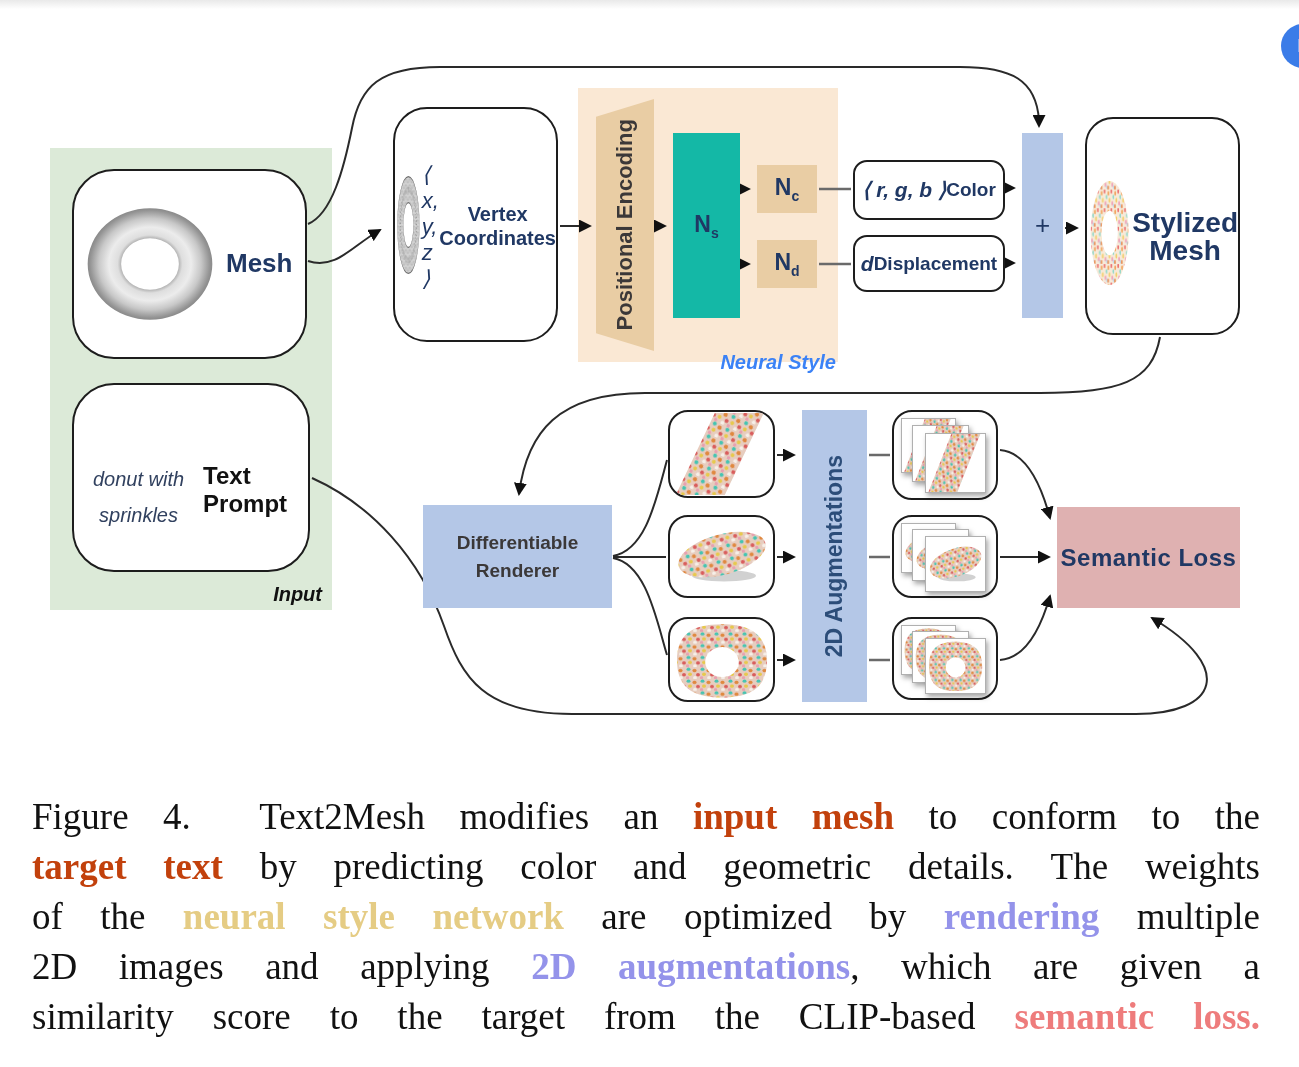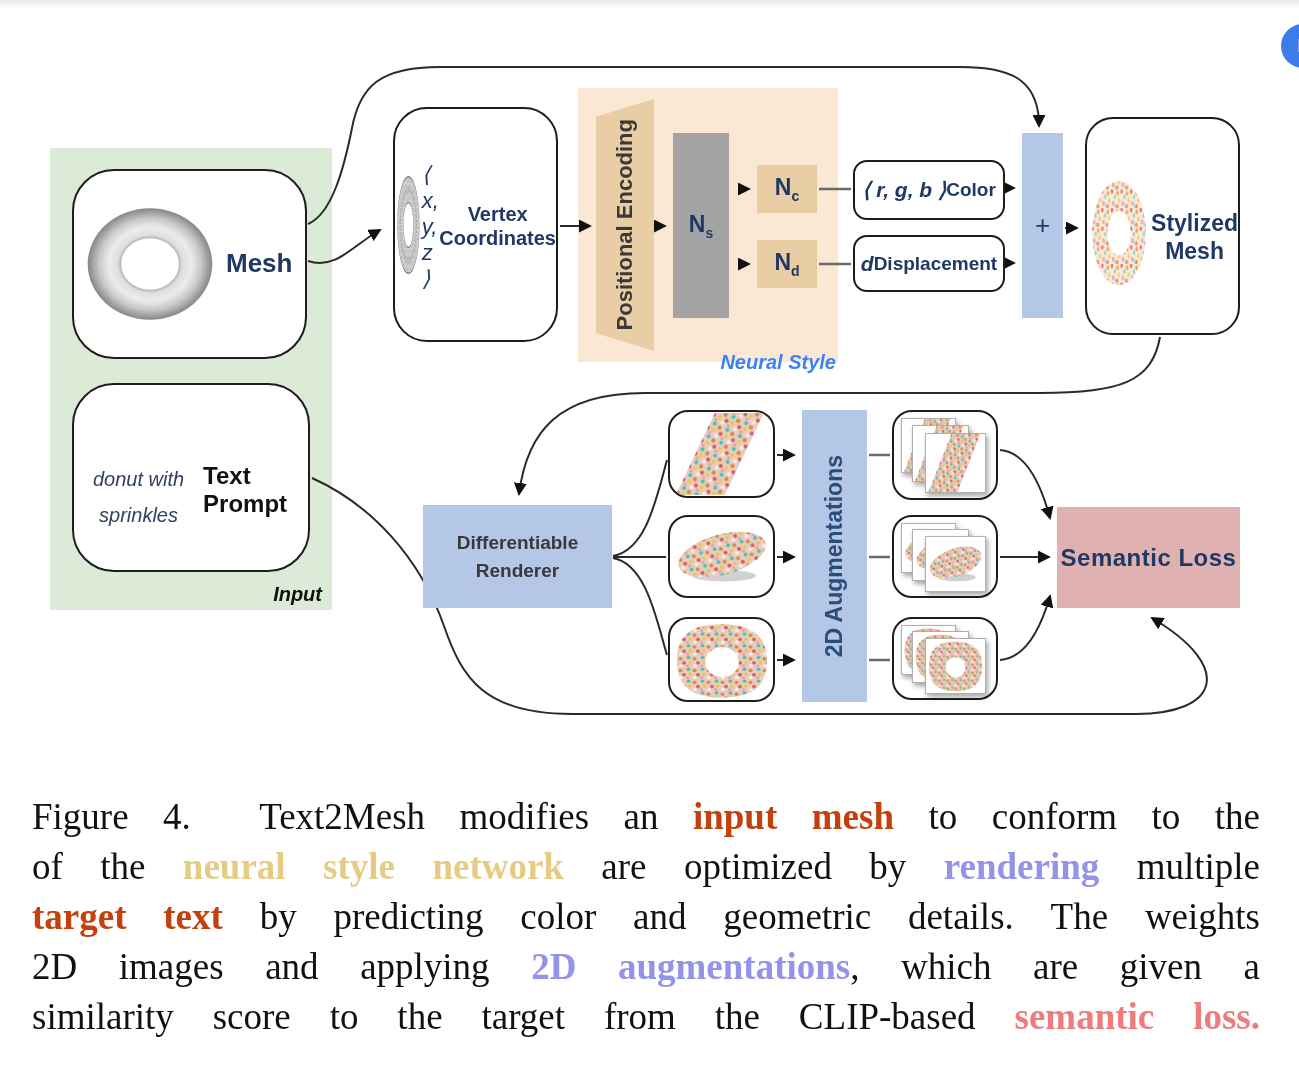--- a/index.html
+++ b/index.html
@@ -20,35 +20,35 @@
   .prompt-text{font-style:italic;font-size:20px;color:#31415f;width:170px;text-align:center;line-height:36px;margin-top:38px;}
   .prompt-label{font-size:24px;font-weight:bold;color:#111;margin-top:24px;}
   .input-label{left:230px;top:583px;width:92px;font-size:20px;text-align:right;}
   .vertex-box{left:393px;top:107px;width:165px;height:235px;border-radius:34px;justify-content:space-between;}
   .coords{font-style:italic;font-size:22px;margin-top:4px;}
   .vertex-label{font-size:20px;font-weight:bold;text-align:center;width:130px;line-height:24px;margin-top:2px;}
   .trapezoid{left:596px;top:99px;width:58px;height:252px;background:#e9cda4;
              clip-path:polygon(0 7%,100% 0,100% 100%,0 93%);display:flex;align-items:center;justify-content:center;}
   .vtext{writing-mode:vertical-rl;transform:rotate(180deg);font-weight:bold;white-space:nowrap;}
   .pe-text{font-size:22px;color:#3b3838;}
-  .ns-box{left:673px;top:133px;width:56px;height:185px;background:#a3a3a3;display:flex;align-items:center;justify-content:center;}
+  .ns-box{left:673px;top:133px;width:67px;height:185px;background:#14b8a6;display:flex;align-items:center;justify-content:center;}
   .ncd-box{background:#e9cda4;display:flex;align-items:center;justify-content:center;}
   .nc-box{left:757px;top:165px;width:60px;height:48px;}
   .nd-box{left:757px;top:240px;width:60px;height:48px;}
   .nlab{font-weight:bold;font-size:23px;color:#203864;}
   .nlab sub{font-size:14px;}
   .neural-label{left:700px;top:351px;width:136px;font-size:20px;text-align:right;color:#3b82f6;}
   .color-box{left:853px;top:160px;width:152px;height:60px;border-radius:14px;}
   .disp-box{left:853px;top:235px;width:152px;height:57px;border-radius:14px;}
   .iovalue{font-style:italic;font-size:21px;font-weight:bold;}
   .iolabel{font-size:19px;font-weight:bold;}
   .plus-box{left:1022px;top:133px;width:41px;height:185px;background:#b4c7e7;display:flex;align-items:center;justify-content:center;
             font-size:26px;color:#203864;}
   .stylized-box{left:1085px;top:117px;width:155px;height:218px;border-radius:28px;justify-content:flex-start;padding-top:14px;}
-  .stylized-label{font-size:23px;font-weight:bold;text-align:center;width:110px;line-height:28px;margin-top:8px;}
+  .stylized-label{font-size:28px;font-weight:bold;text-align:center;width:110px;line-height:28px;margin-top:8px;}
   .renderer-box{left:423px;top:505px;width:189px;height:103px;background:#b4c7e7;display:flex;align-items:center;justify-content:center;}
   .renderer-label{font-size:19px;font-weight:bold;color:#3b3838;text-align:center;width:160px;line-height:28px;}
   .view-box{border-radius:20px;overflow:hidden;}
   .view1{left:668px;top:410px;width:107px;height:88px;}
   .view2{left:668px;top:515px;width:107px;height:83px;}
   .view3{left:668px;top:617px;width:107px;height:85px;}
   .aug-bar{left:802px;top:410px;width:65px;height:292px;background:#b4c7e7;display:flex;align-items:center;justify-content:center;}
   .aug-text{font-size:23px;color:#2c4d79;}
   .stack-box{background:#fff;border:2.5px solid #1d1d1d;border-radius:20px;}
   .stack1{left:892px;top:410px;width:106px;height:90px;}
@@ -285,22 +285,22 @@
           </svg></div>
     </div>
 
     <div class="absbox loss-box">
       <div class="loss-label">Semantic Loss</div>
     </div>
   </div>
 
   <div class="caption">
     <div class="cap-line"><span>Figure 4.&nbsp; Text2Mesh modifies an </span><span class="c-green">input mesh</span><span> to conform to the</span></div>
+    <div class="cap-line"><span class="c-green">target text</span><span> by predicting color and geometric details.&nbsp;The weights</span></div>
     <div class="cap-line"><span>of the </span><span class="c-tan">neural style network</span><span> are optimized by </span><span class="c-purple">rendering</span><span> multiple</span></div>
-    <div class="cap-line"><span class="c-green">target text</span><span> by predicting color and geometric details.&nbsp;The weights</span></div>
     <div class="cap-line"><span>2D images and applying </span><span class="c-purple">2D augmentations</span><span>, which are given a</span></div>
     <div class="cap-line"><span>similarity score to the target from the CLIP-based </span><span class="c-red">semantic loss</span><span class="c-red">.</span></div>
   </div>
 
   <div class="fab">
     <span>L</span>
   </div>
 </div>
 
 </body></html>

